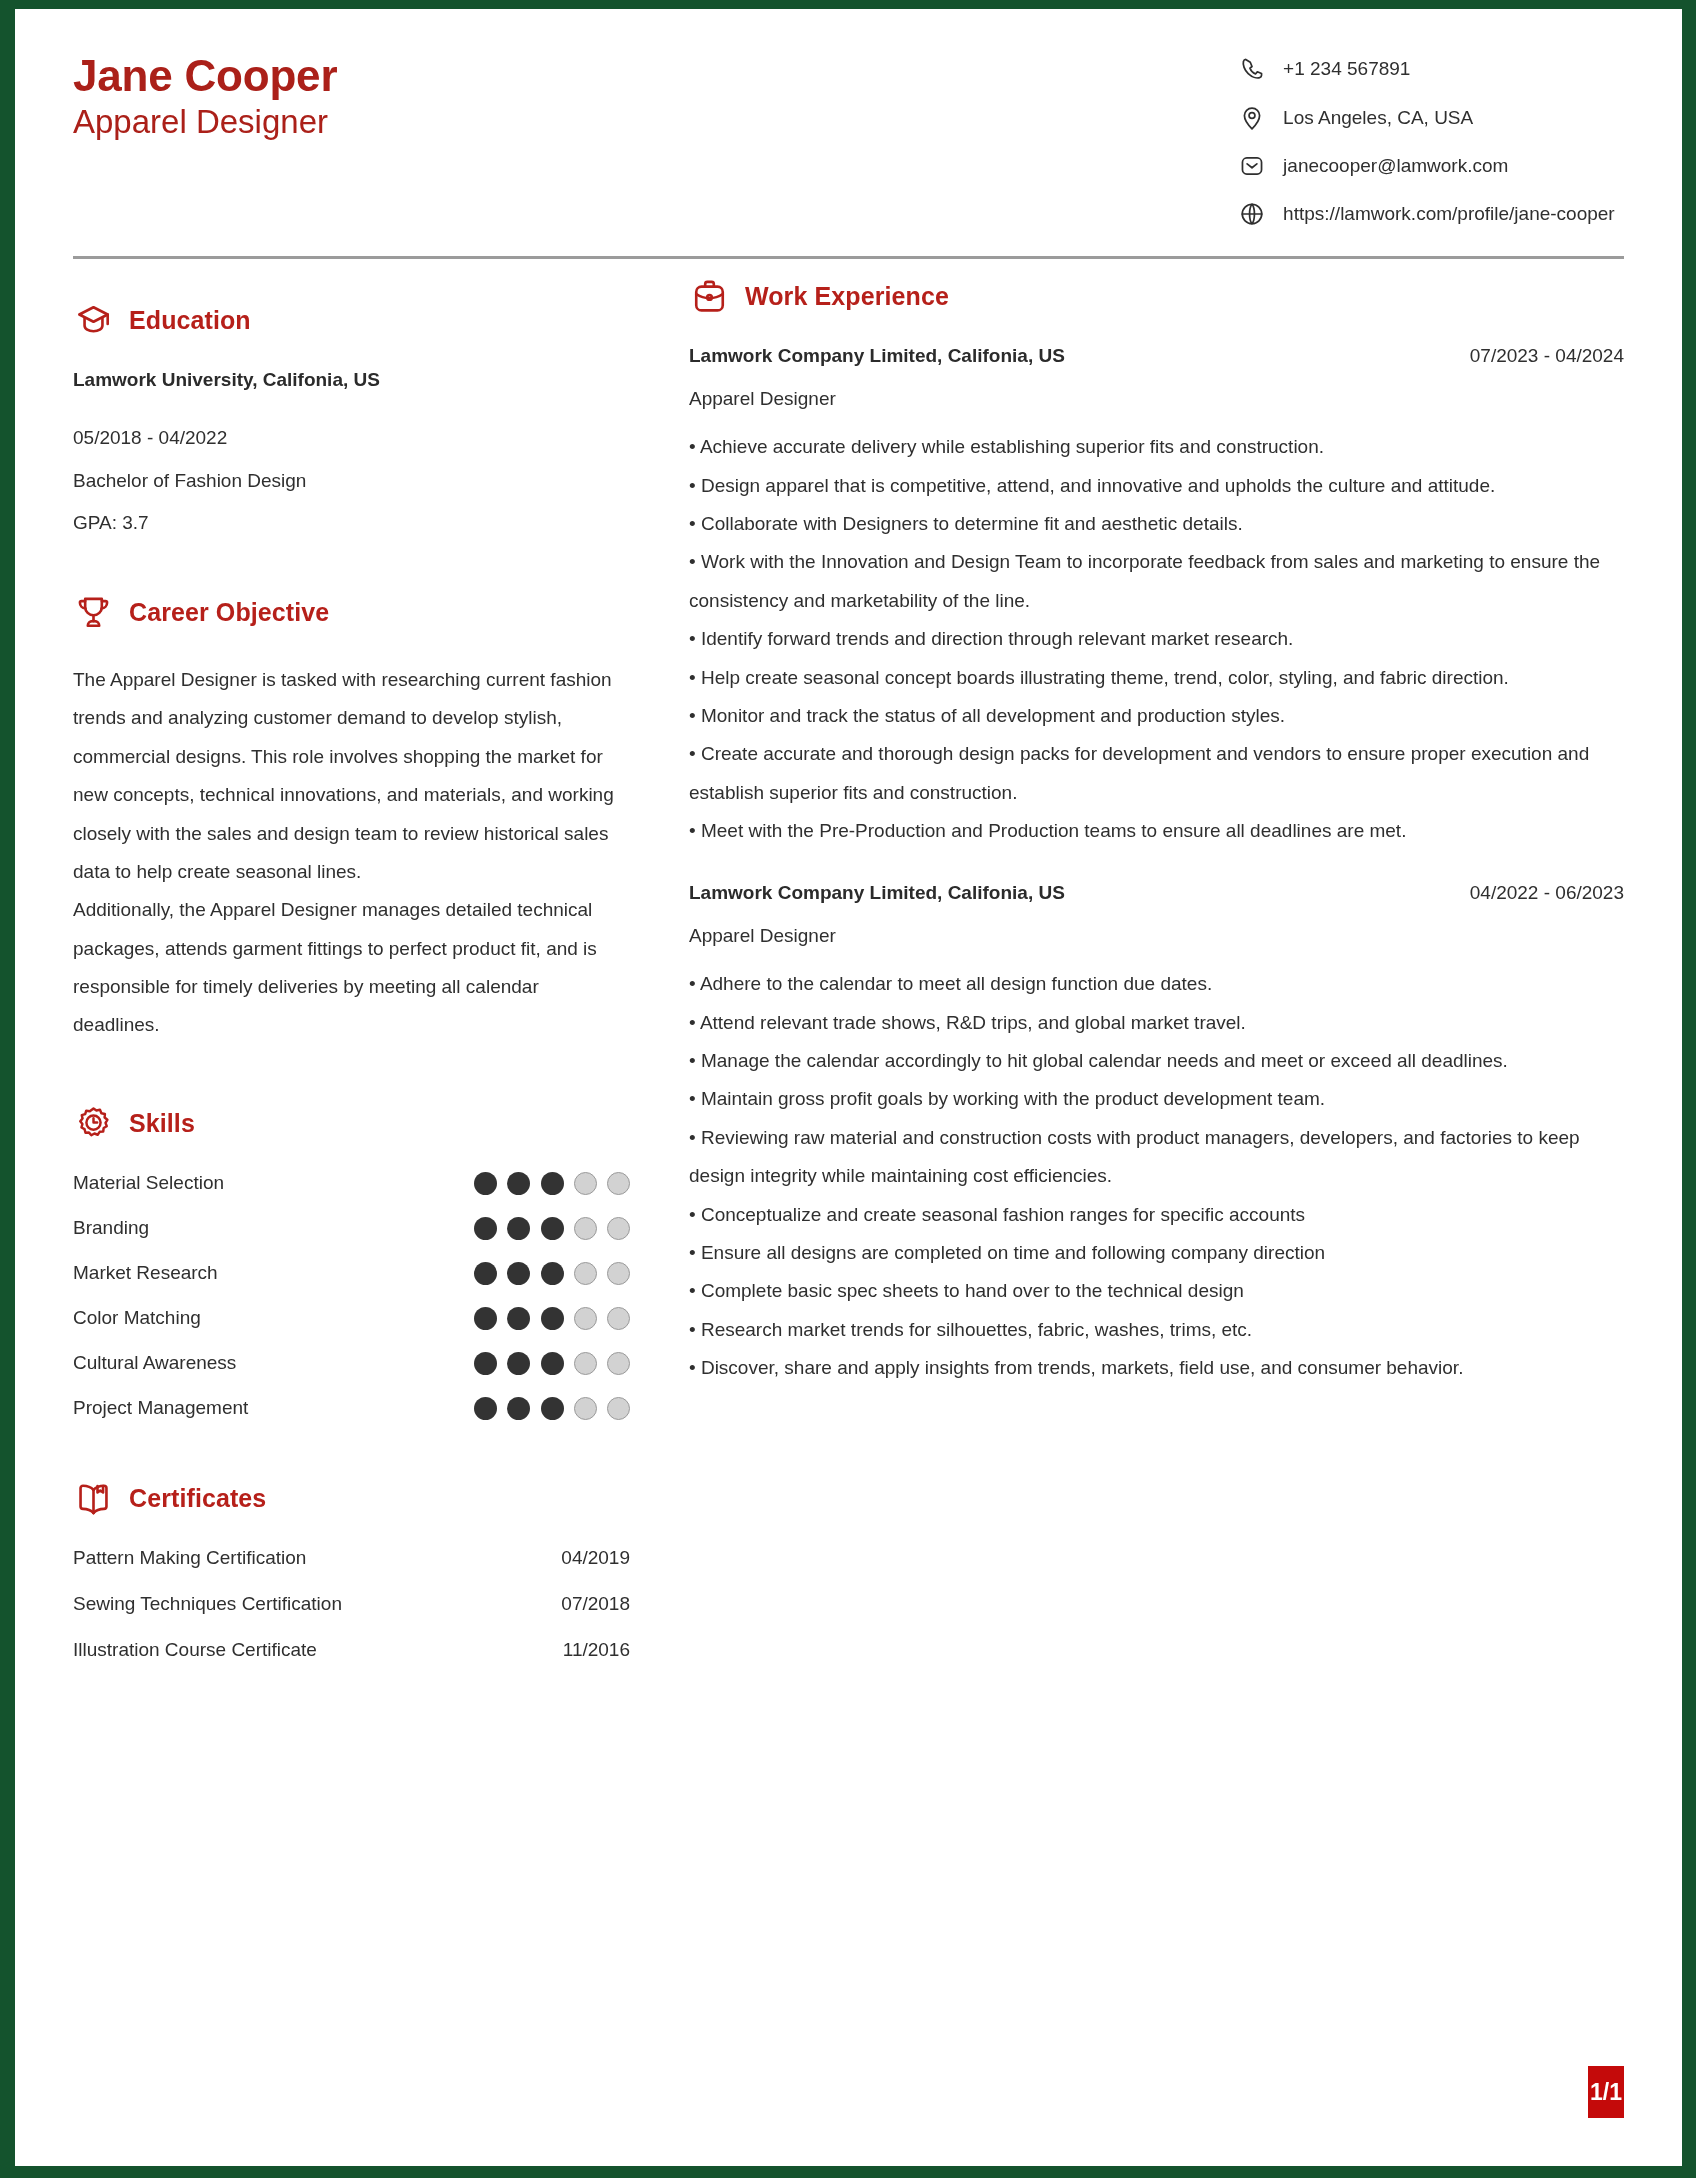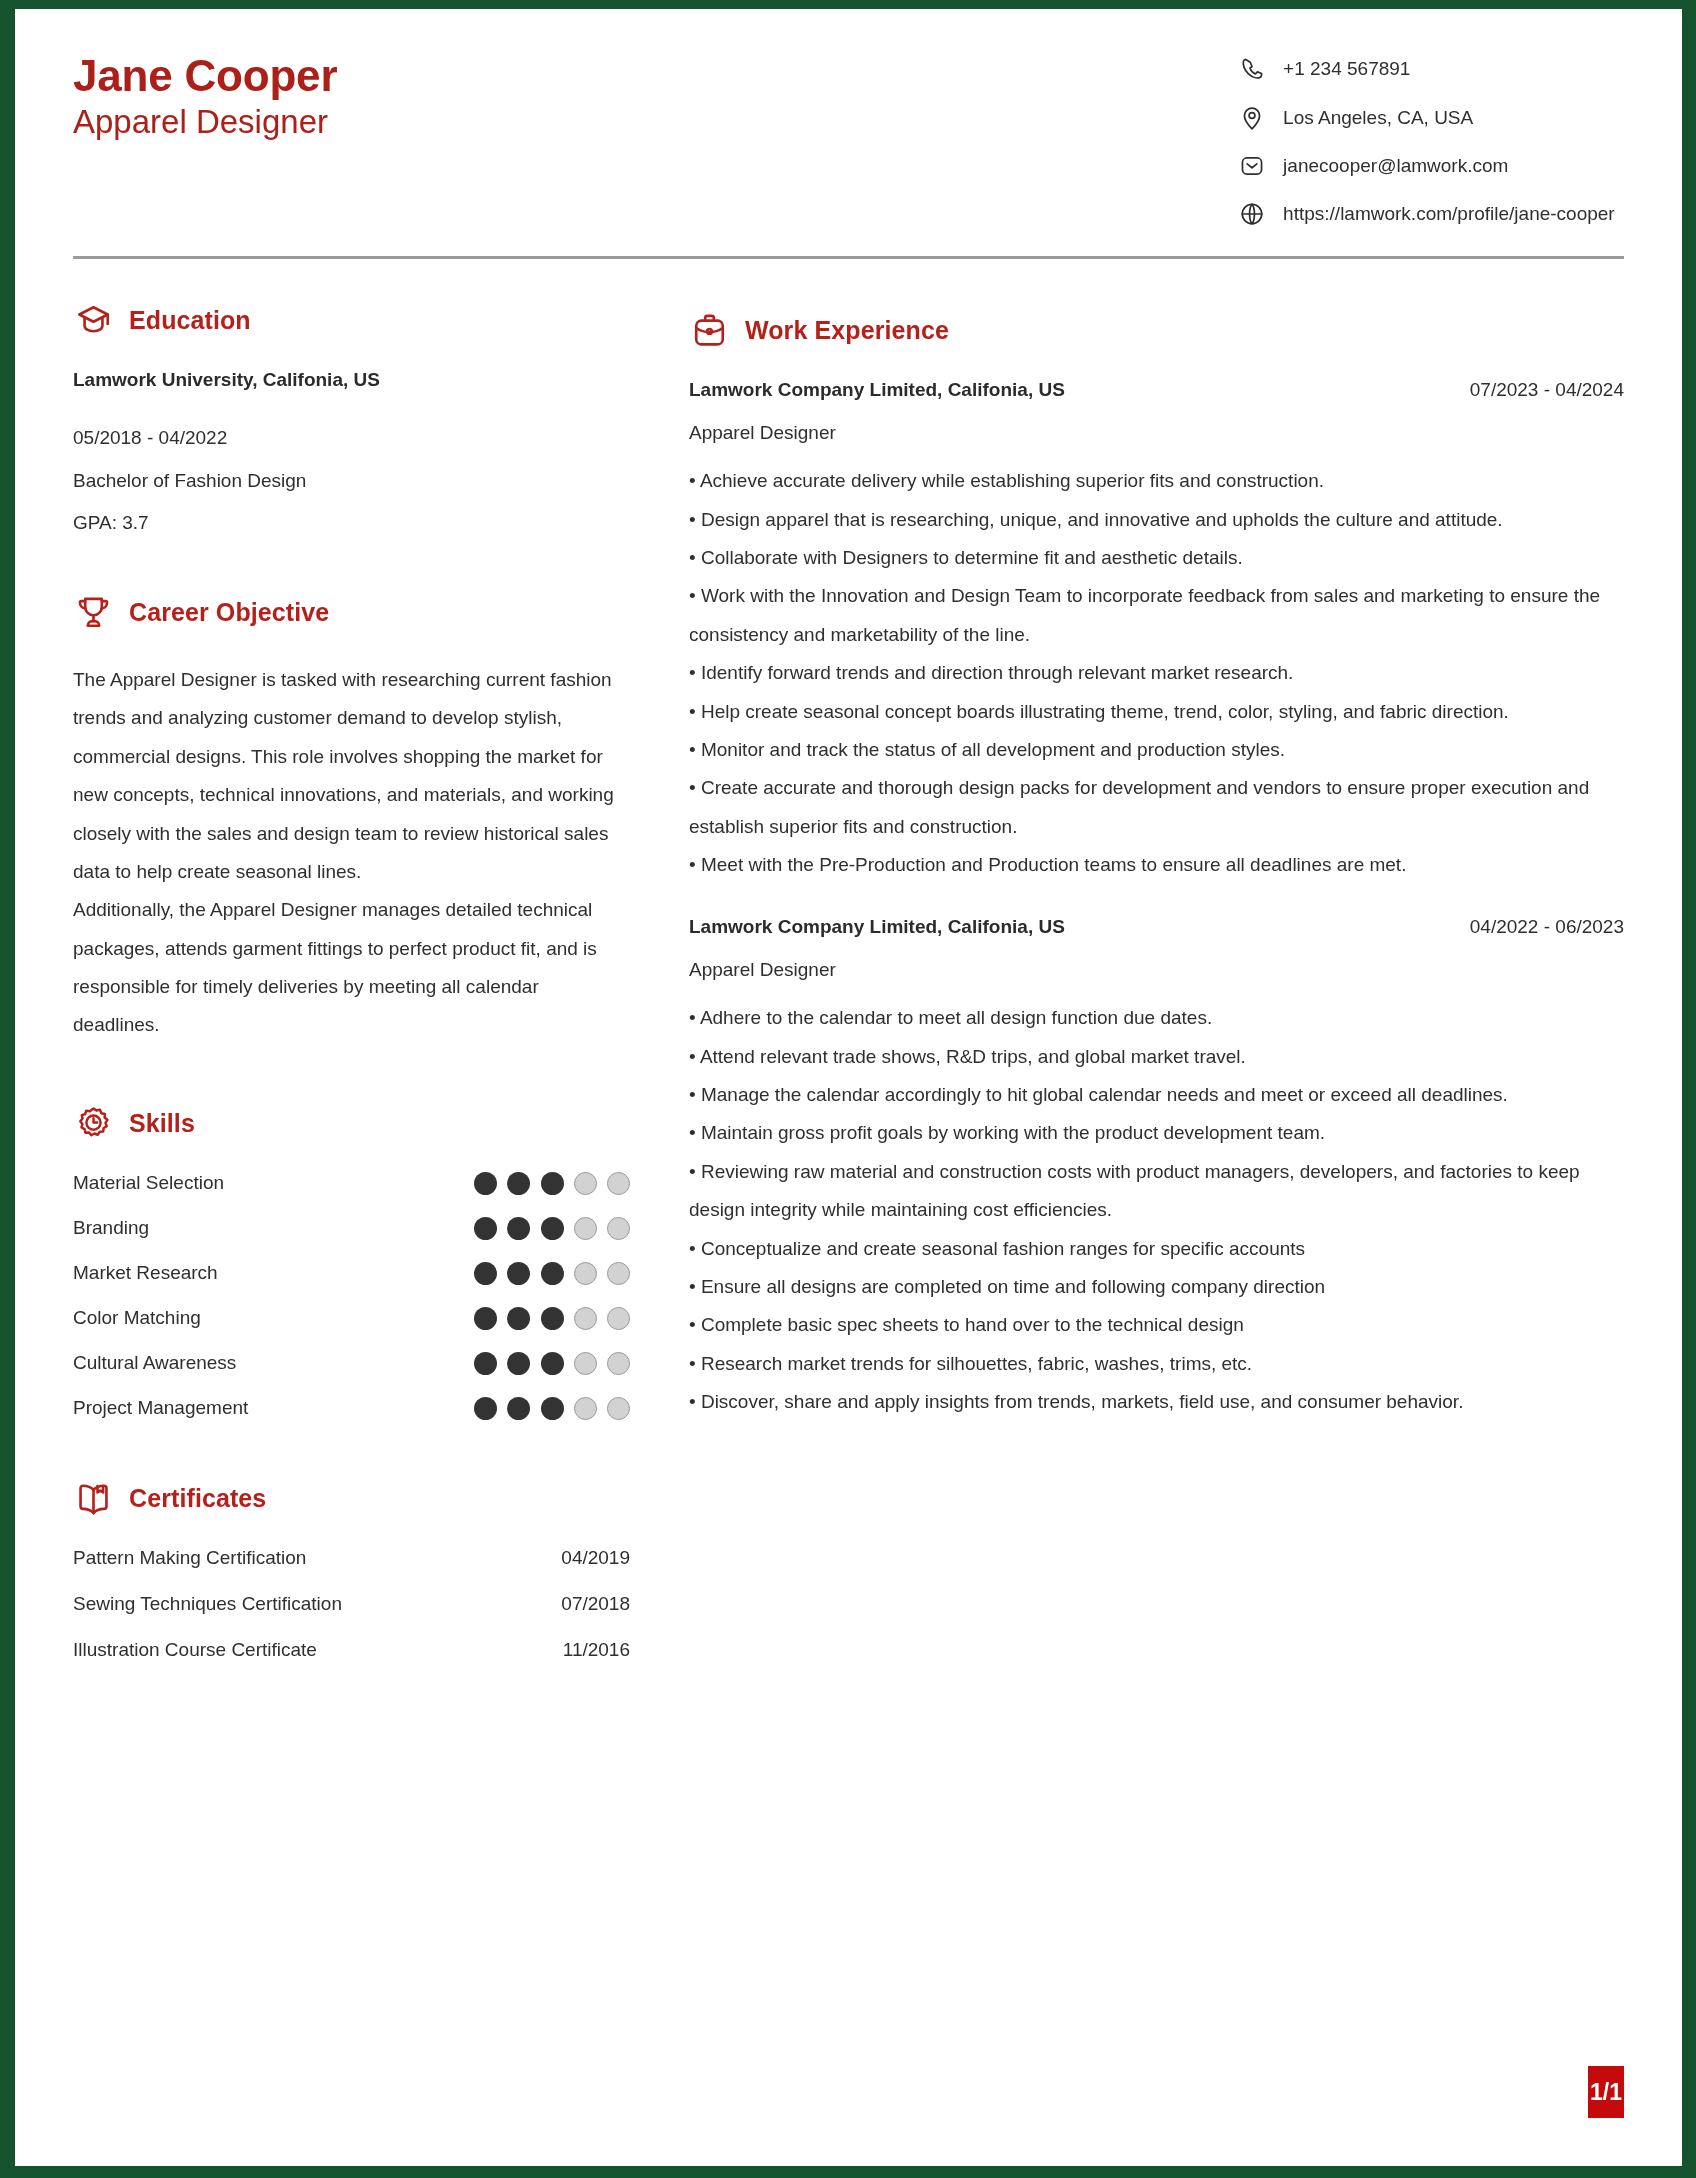--- a/index.html
+++ b/index.html
@@ -92,21 +92,21 @@
     padding: 0 58px;
     align-items: flex-start;
   }
   .col-left {
     width: 557px;
     flex: 0 0 557px;
     padding-top: 41px;
   }
   .col-right {
     flex: 1 1 auto;
-    padding-top: 51px;
+    padding-top: 17px;
     padding-left: 59px;
   }
 
   
   .section-head {
     display: flex;
     align-items: center;
     margin-bottom: 28px;
   }
   .section-icon {
@@ -449,21 +449,21 @@
         </div>
         <div id="jobs-list">
               <div class="job">
                 <div class="job-top">
                   <span class="job-company">Lamwork Company Limited, Califonia, US</span>
                   <span class="job-dates">07/2023 - 04/2024</span>
                 </div>
                 <div class="job-title">Apparel Designer</div>
                 <div class="bullets">
                   <p class="bullet">• Achieve accurate delivery while establishing superior fits and construction.</p>
-                  <p class="bullet">• Design apparel that is researching, unique, and innovative and upholds the culture and attitude.</p>
+                  <p class="bullet">• Design apparel that is competitive, attend, and innovative and upholds the culture and attitude.</p>
                   <p class="bullet">• Collaborate with Designers to determine fit and aesthetic details.</p>
                   <p class="bullet">• Work with the Innovation and Design Team to incorporate feedback from sales and marketing to ensure the consistency and marketability of the line.</p>
                   <p class="bullet">• Identify forward trends and direction through relevant market research.</p>
                   <p class="bullet">• Help create seasonal concept boards illustrating theme, trend, color, styling, and fabric direction.</p>
                   <p class="bullet">• Monitor and track the status of all development and production styles.</p>
                   <p class="bullet">• Create accurate and thorough design packs for development and vendors to ensure proper execution and establish superior fits and construction.</p>
                   <p class="bullet">• Meet with the Pre-Production and Production teams to ensure all deadlines are met.</p>
                 </div>
               </div>
               <div class="job">

